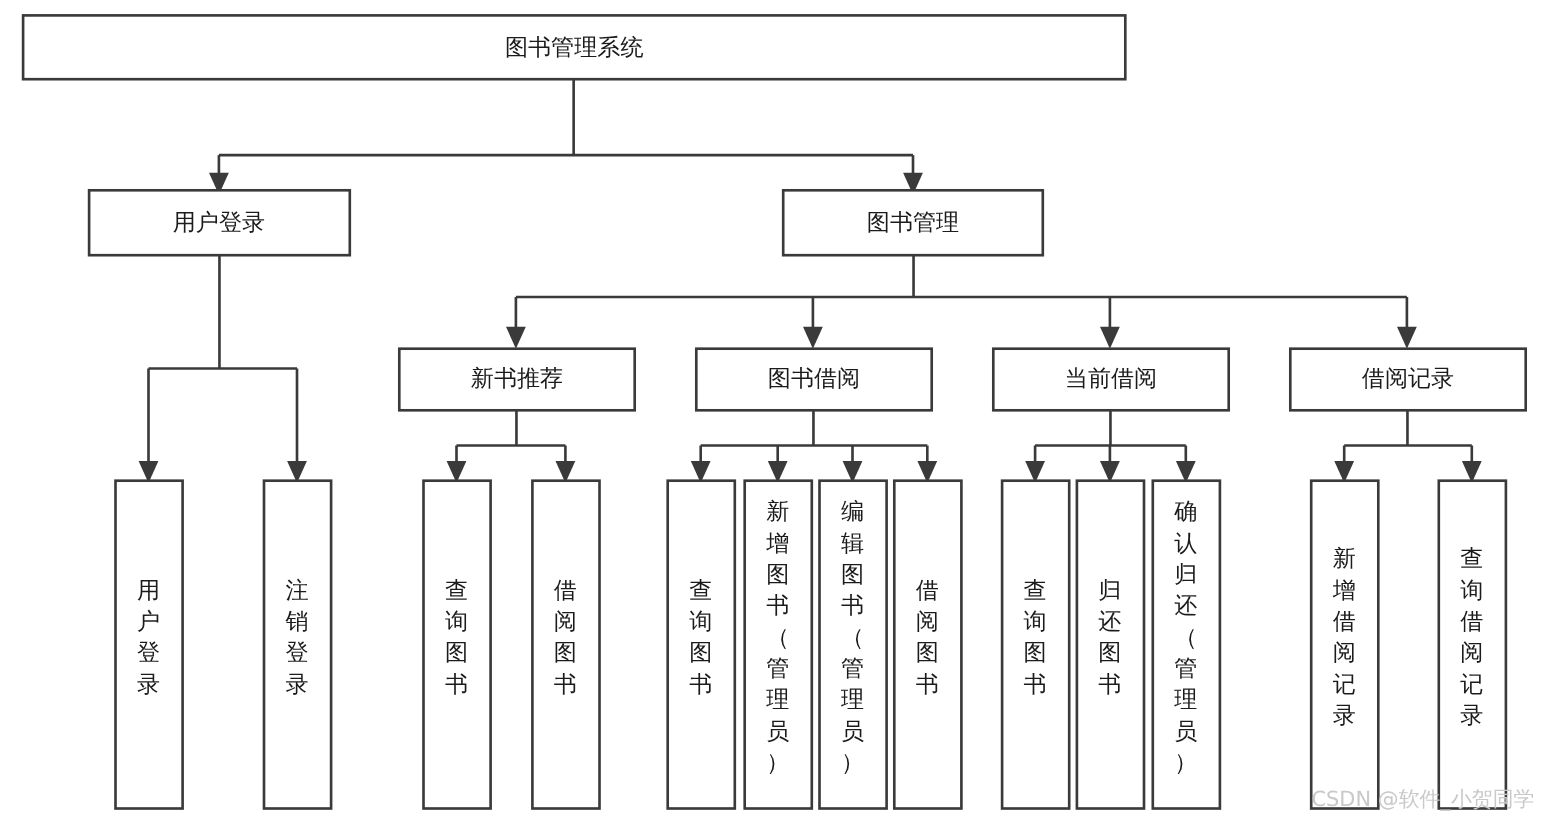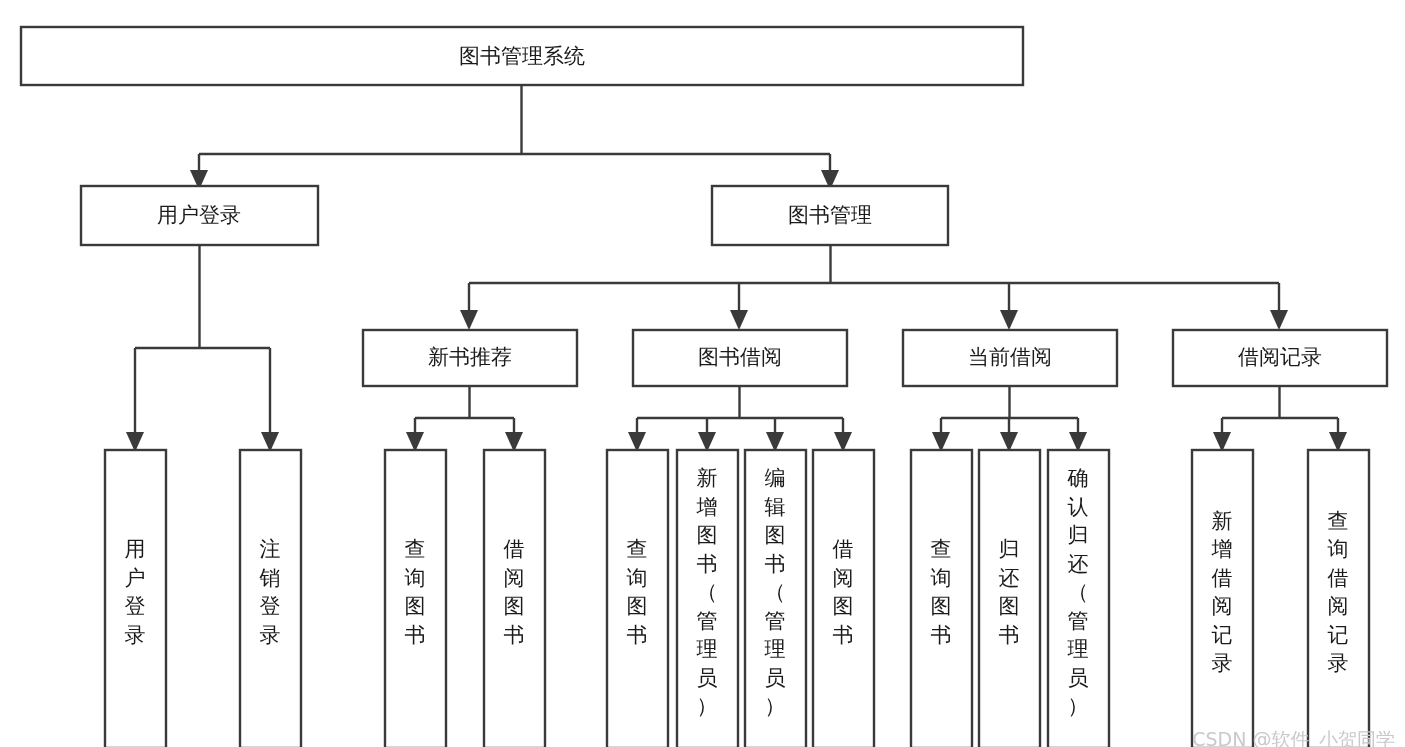--- a/index.html
+++ b/index.html
@@ -14,21 +14,20 @@
     font-family: "DejaVu Sans", "Liberation Sans", sans-serif;
     overflow: hidden;
     position: relative;
   }
   #diagram-root {
     position: absolute;
     left: 0;
     top: 0;
     width: 1405px;
     height: 607px;
-    margin-top: 13px;
   }
   svg.flowchart {
     display: block;
     width: 1405px;
     height: 747px;
   }
   .node-box {
     fill: #ffffff;
     stroke: #3a3a3a;
     stroke-width: 2.4;

